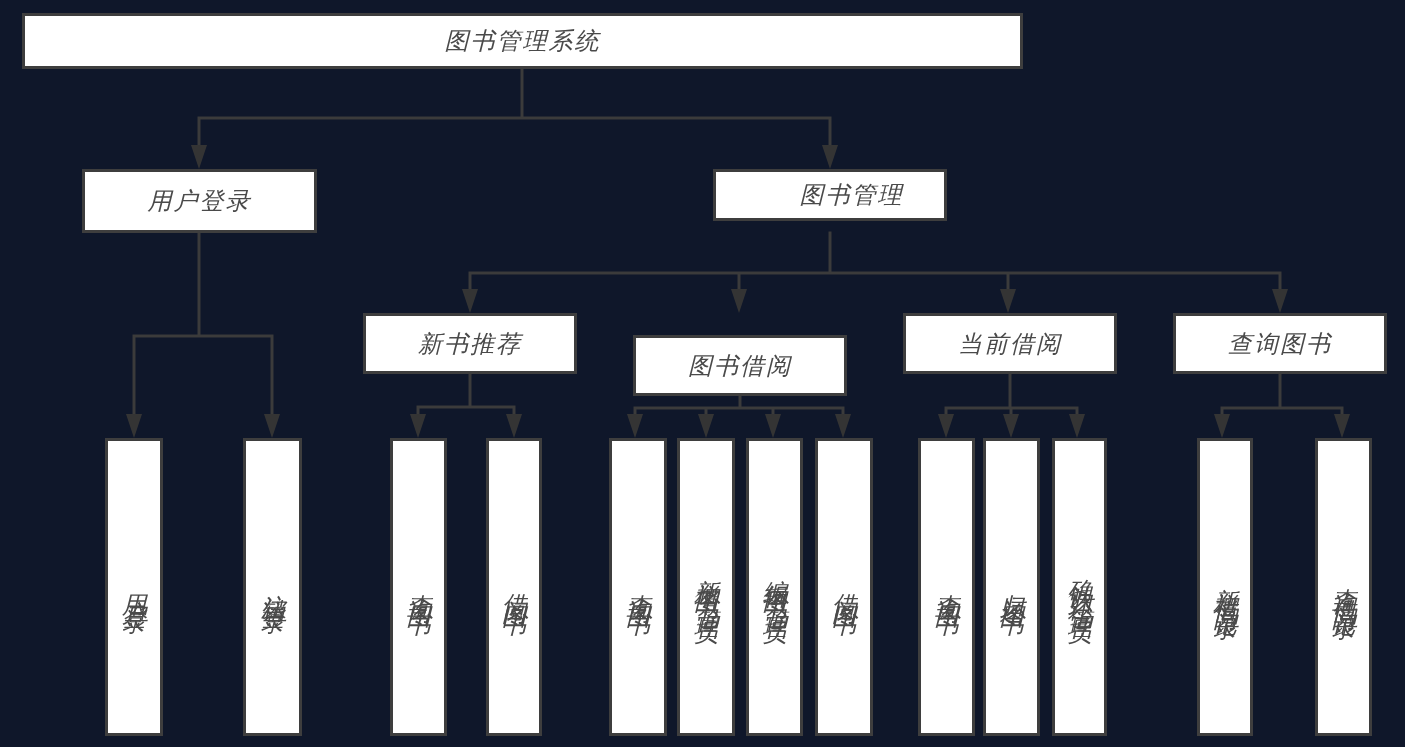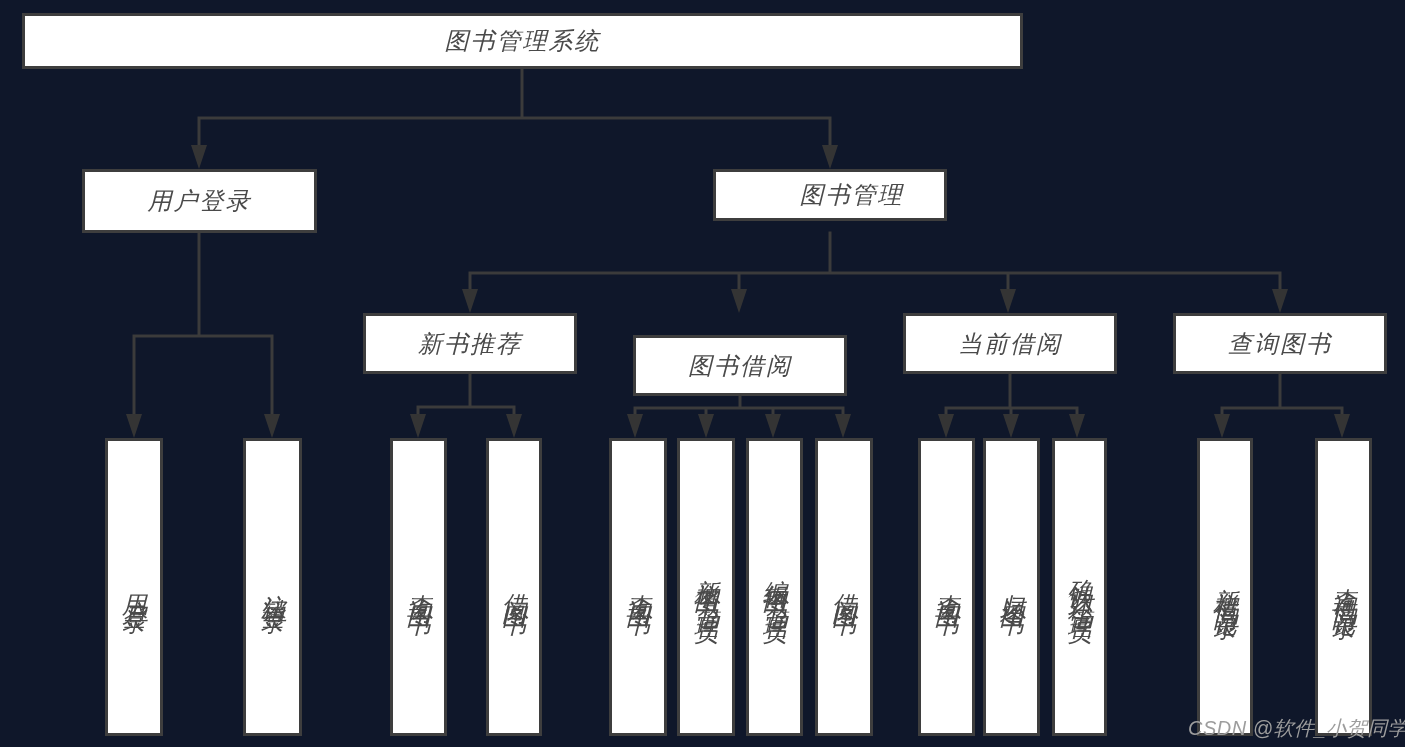--- a/index.html
+++ b/index.html
@@ -181,15 +181,14 @@
     <span class="label">确认归还（管理员）</span>
   </div>
 
   <div class="node vnode l-add-record">
     <span class="label">新增借阅记录</span>
   </div>
   <div class="node vnode l-query-record">
     <span class="label">查询借阅记录</span>
   </div>
 
-  <div id="watermark">CSDN @软件_小贺同学</div>
 
 </div>
 
 </body></html>

